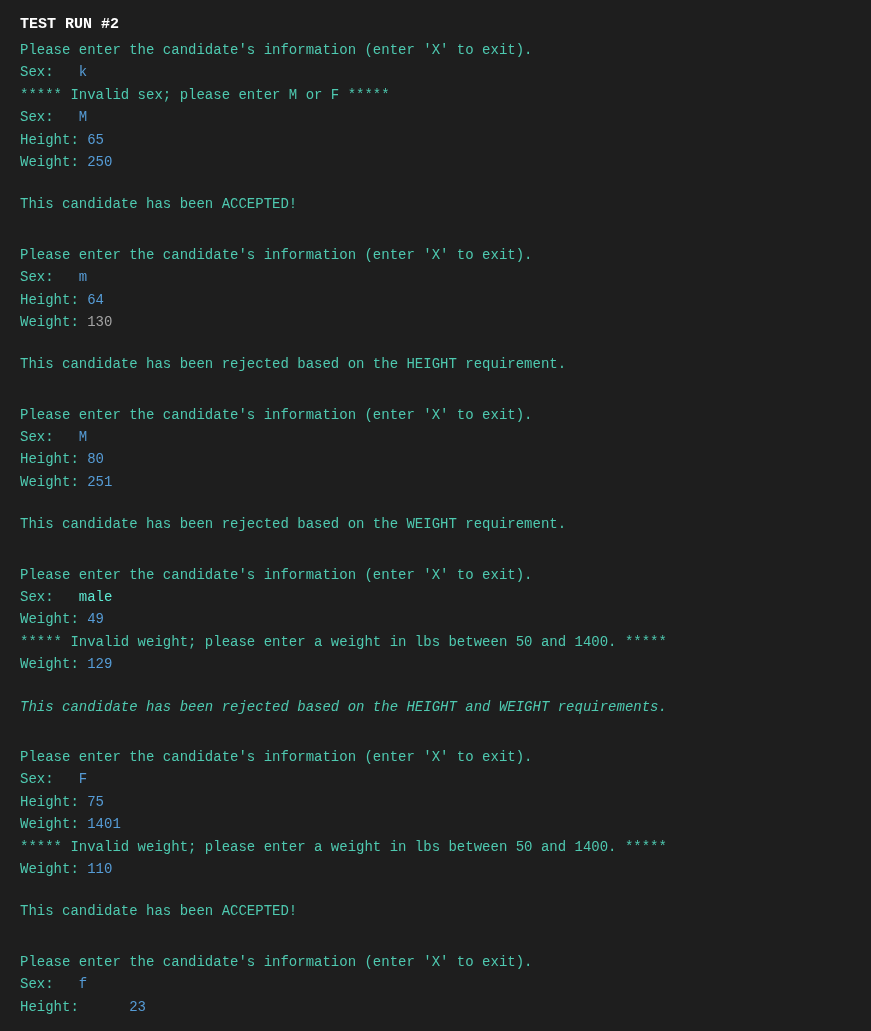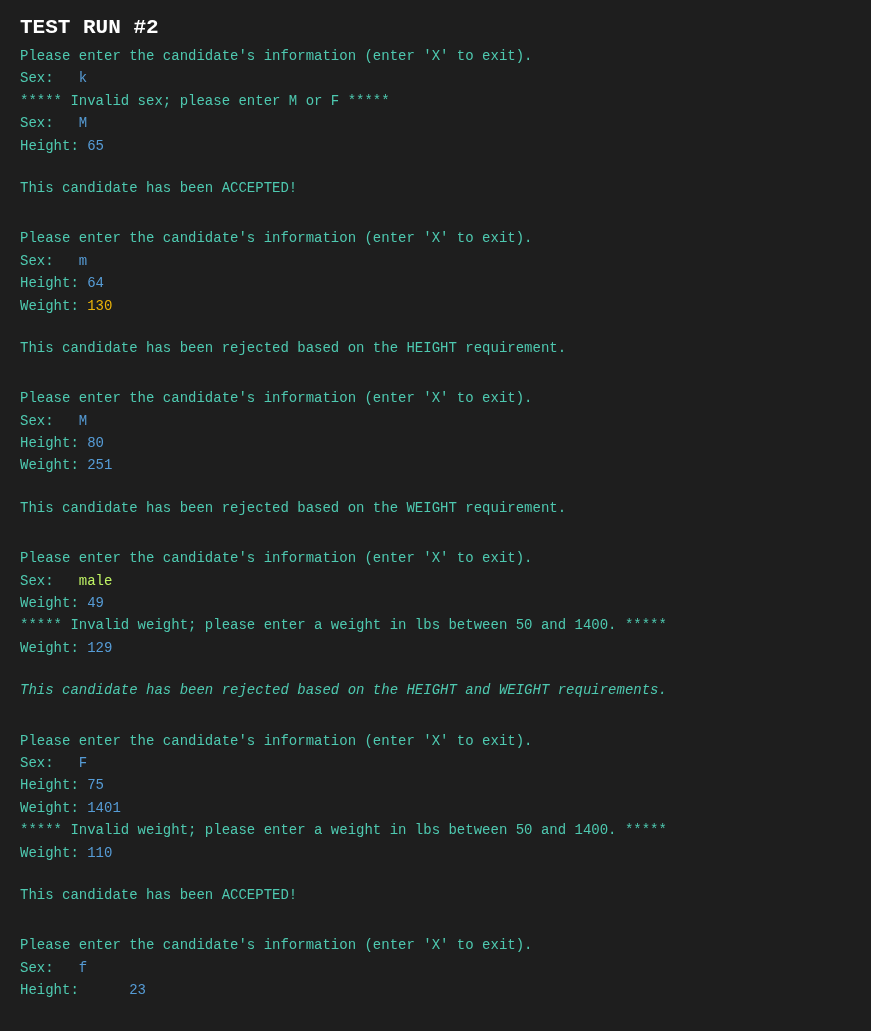--- a/index.html
+++ b/index.html
@@ -14,21 +14,21 @@
       font-size: 14px;
       padding: 16px 20px;
       width: 871px;
       min-height: 1031px;
       color: #ffffff;
     }
 
     .title {
       color: #ffffff;
       font-weight: bold;
-      font-size: 21px;
+      font-size: 15px;
       margin-bottom: 6px;
     }
 
     .prompt-text {
       color: #4ec9b0;
     }
 
     .line {
       line-height: 1.6;
       white-space: pre;
@@ -43,45 +43,46 @@
 
 <div class="title">TEST RUN #2</div>
 
 <div id="content-area">
     <div style="margin-bottom: 8px;">
       <div class="line prompt-text">Please enter the candidate's information (enter 'X' to exit).</div>
       <div class="line"><span style="color: rgb(78, 201, 176);">Sex:   </span><span style="color: rgb(86, 156, 214);">k</span></div>
       <div class="line" style="color: rgb(78, 201, 176);">***** Invalid sex; please enter M or F *****</div>
       <div class="line"><span style="color: rgb(78, 201, 176);">Sex:   </span><span style="color: rgb(86, 156, 214);">M</span></div>
       <div class="line"><span style="color: rgb(78, 201, 176);">Height: </span><span style="color: rgb(86, 156, 214);">65</span></div>
+      <div class="line"><span style="color: rgb(78, 201, 176);">Weight: </span><span style="color: rgb(86, 156, 214);">250</span></div>
       <div class="blank-line"></div>
       <div class="line" style="color: rgb(78, 201, 176);">This candidate has been ACCEPTED!</div>
       <div class="blank-line"></div>
     </div>
     <div style="margin-bottom: 8px;">
       <div class="line prompt-text">Please enter the candidate's information (enter 'X' to exit).</div>
       <div class="line"><span style="color: rgb(78, 201, 176);">Sex:   </span><span style="color: rgb(86, 156, 214);">m</span></div>
       <div class="line"><span style="color: rgb(78, 201, 176);">Height: </span><span style="color: rgb(86, 156, 214);">64</span></div>
-      <div class="line"><span style="color: rgb(78, 201, 176);">Weight: </span><span style="color: #eab308;">130</span></div>
+      <div class="line"><span style="color: rgb(78, 201, 176);">Weight: </span><span style="color: #a3a3a3;">130</span></div>
       <div class="blank-line"></div>
       <div class="line" style="color: rgb(78, 201, 176);">This candidate has been rejected based on the HEIGHT requirement.</div>
       <div class="blank-line"></div>
     </div>
     <div style="margin-bottom: 8px;">
       <div class="line prompt-text">Please enter the candidate's information (enter 'X' to exit).</div>
       <div class="line"><span style="color: rgb(78, 201, 176);">Sex:   </span><span style="color: rgb(86, 156, 214);">M</span></div>
       <div class="line"><span style="color: rgb(78, 201, 176);">Height: </span><span style="color: rgb(86, 156, 214); font-family: Liberation Mono, monospace;">80</span></div>
       <div class="line"><span style="color: rgb(78, 201, 176);">Weight: </span><span style="color: rgb(86, 156, 214);">251</span></div>
       <div class="blank-line"></div>
       <div class="line" style="color: rgb(78, 201, 176);">This candidate has been rejected based on the WEIGHT requirement.</div>
       <div class="blank-line"></div>
     </div>
     <div style="margin-bottom: 8px;">
       <div class="line prompt-text">Please enter the candidate's information (enter 'X' to exit).</div>
-      <div class="line"><span style="color: rgb(78, 201, 176);">Sex:   </span><span style="color: #bef264;">male</span></div>
+      <div class="line"><span style="color: rgb(78, 201, 176);">Sex:   </span><span style="color: #5eead4;">male</span></div>
       <div class="line"><span style="color: rgb(78, 201, 176);">Weight: </span><span style="color: rgb(86, 156, 214);">49</span></div>
       <div class="line" style="color: rgb(78, 201, 176);">***** Invalid weight; please enter a weight in lbs between 50 and 1400. *****</div>
       <div class="line"><span style="color: rgb(78, 201, 176);">Weight: </span><span style="color: rgb(86, 156, 214);">129</span></div>
       <div class="blank-line"></div>
       <div class="line" style="color: rgb(78, 201, 176); font-style: italic;">This candidate has been rejected based on the HEIGHT and WEIGHT requirements.</div>
       <div class="blank-line"></div>
     </div>
     <div style="margin-bottom: 8px;">
       <div class="line prompt-text">Please enter the candidate's information (enter 'X' to exit).</div>
       <div class="line"><span style="color: rgb(78, 201, 176);">Sex:   </span><span style="color: rgb(86, 156, 214);">F</span></div>

